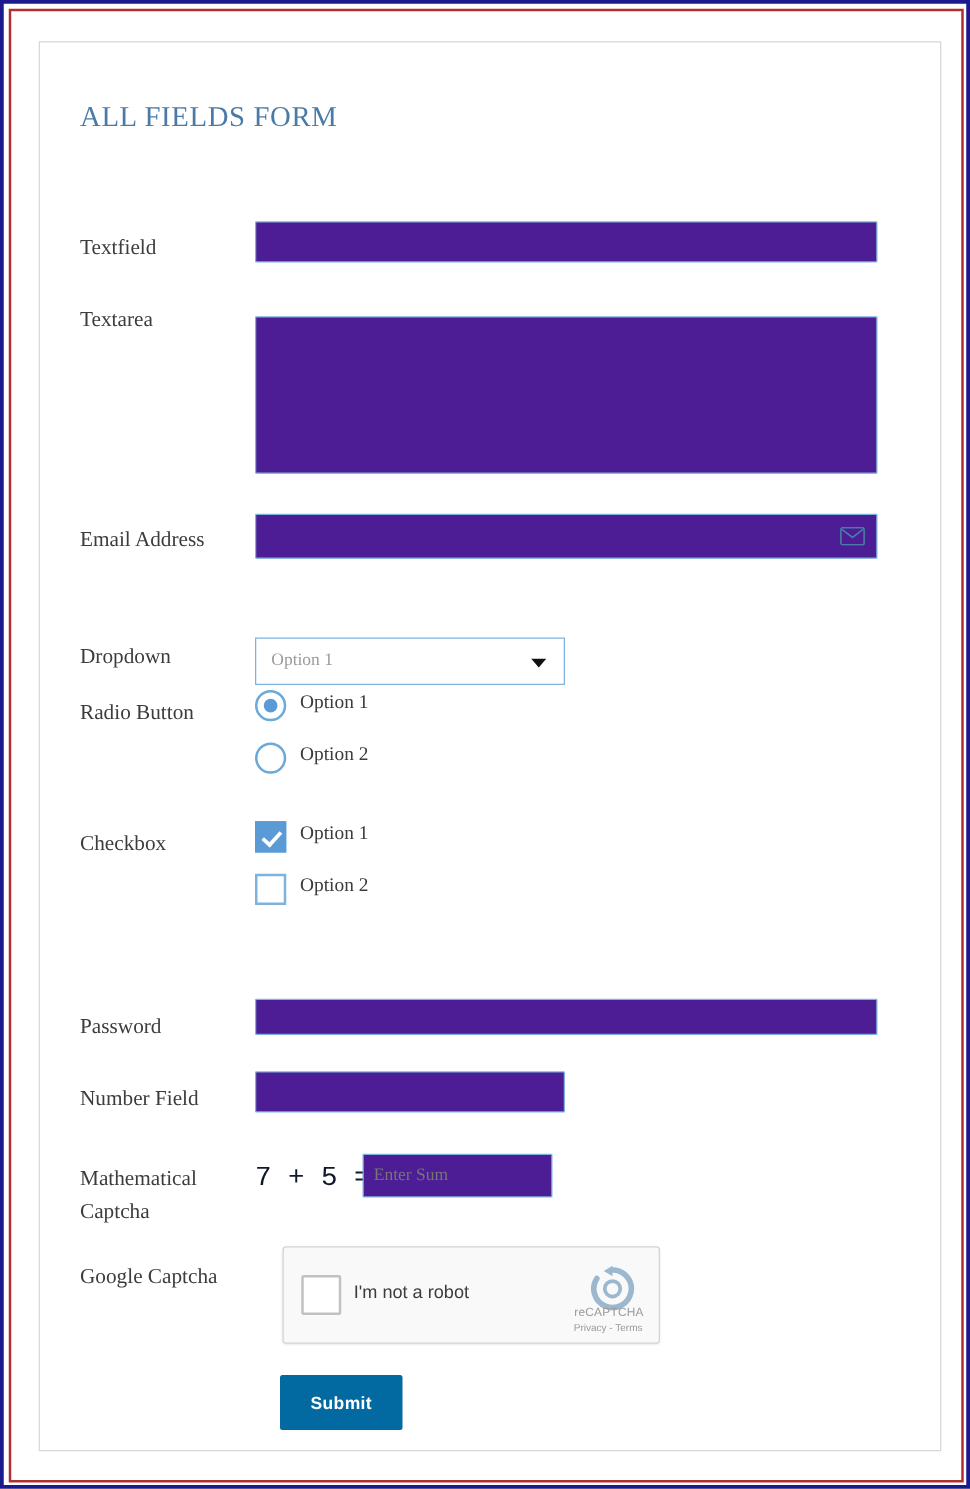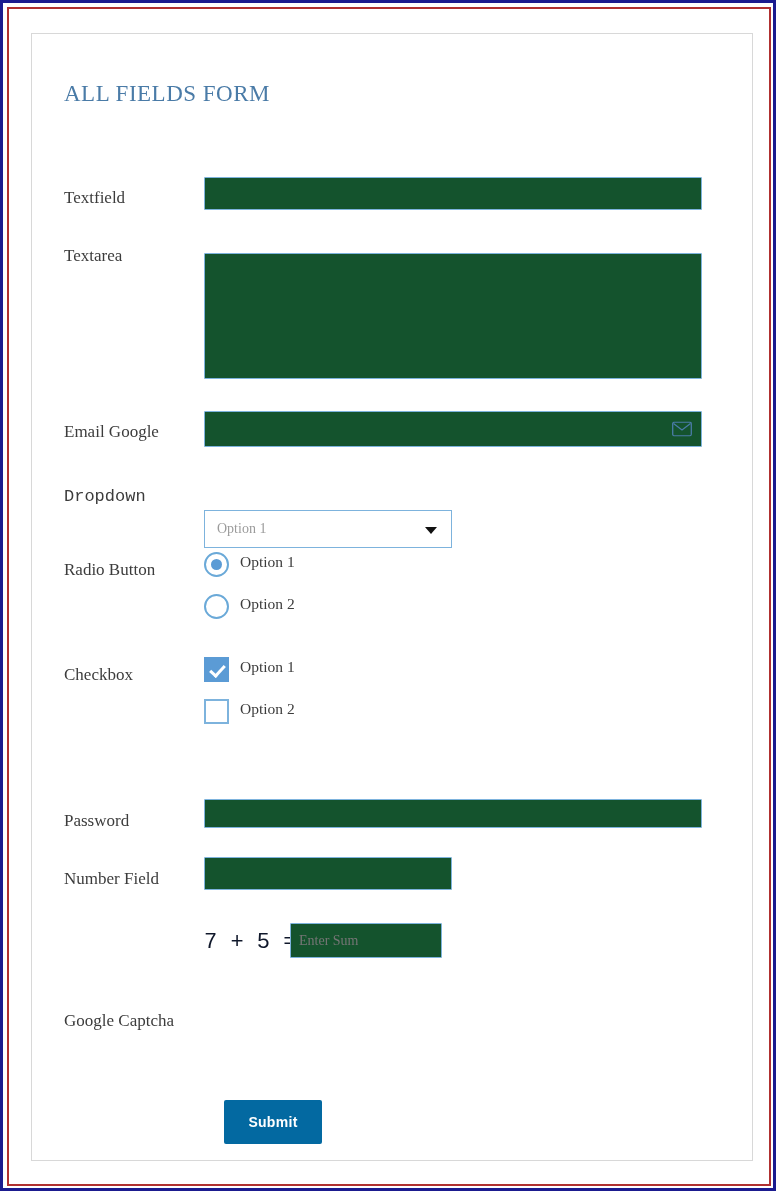--- a/index.html
+++ b/index.html
@@ -60,21 +60,21 @@
     line-height: 22px;
     width: 150px;
   }
   .field {
     position: absolute;
     left: 172px;
   }
   input.txt, textarea.txt {
     box-sizing: border-box;
     border: 1px solid #7db3dd;
-    background: #14532d;
+    background: #4c1d95;
     outline: none;
     font-family: "Liberation Serif", serif;
     font-size: 14px;
     color: #333;
     padding: 4px 8px;
     border-radius: 1px;
   }
   textarea.txt { resize: none; }
 
   
@@ -249,32 +249,32 @@
     <div class="card">
 
       <div class="form-title">ALL FIELDS FORM</div>
 
       <div class="label" style="top:153px;">Textfield</div>
       <input class="txt field" type="text" style="top: 143px; width: 498px; height: 33px;" placeholder="">
 
       <div class="label" style="top:211px;">Textarea</div>
       <textarea class="txt field" style="top: 219px; width: 498px; height: 126px;" placeholder=""></textarea>
 
-      <div class="label" style="top:387px;">Email Google</div>
+      <div class="label" style="top:387px;">Email Address</div>
       <div class="field email-wrap" style="top:377px; width:498px; height:36px;">
         <input class="txt" type="text" style="width: 498px; height: 36px;" placeholder="">
         <span class="email-icon">
           <svg width="20" height="15" viewBox="0 0 20 15">
             <rect x="0.7" y="0.7" width="18.6" height="13.6" rx="1.5" fill="none" stroke="#4a7ba7" stroke-width="1.3"></rect>
             <path d="M1.5 2 L10 8.5 L18.5 2" fill="none" stroke="#4a7ba7" stroke-width="1.3"></path>
           </svg>
         </span>
       </div>
 
-      <div class="label" style="top:452px;font-family:Liberation Mono, monospace;">Dropdown</div>
+      <div class="label" style="top:480px;">Dropdown</div>
       <div class="field select-wrap" style="top:440px;">
         <span class="select-value">Option 1</span>
         <span class="select-caret"></span>
       </div>
 
       <div class="label" style="top:525px;">Radio Button</div>
       <div class="field" style="top:516px; width:300px;">
         <div class="opt-row">
           <span class="radio checked"></span>
           <span class="opt-label">Option 1</span>
@@ -296,22 +296,39 @@
           <span class="opt-label">Option 2</span>
         </div>
       </div>
 
       <div class="label" style="top:776px;">Password</div>
       <input class="txt field" type="password" style="top: 765px; width: 498px; height: 29px;" placeholder="">
 
       <div class="label" style="top:834px;">Number Field</div>
       <input class="txt field" type="text" style="top: 823px; width: 248px; height: 33px;" placeholder="">
 
+      <div class="label" style="top:896px; line-height:26px;">
+        <span>Mathematical</span><br>
+        <span>Captcha</span>
+      </div>
       <div class="math-expr" style="top:896px;">7 + 5 =</div>
       <input class="txt" type="text" style="position: absolute; left: 258px; top: 889px; width: 152px; height: 35px; color: rgb(155, 155, 155);" placeholder="Enter Sum">
 
       <div class="label" style="top:976px;">Google Captcha</div>
+      <div class="recaptcha" style="top:963px;">
+        <span class="rc-box"></span>
+        <span class="rc-text">I'm not a robot</span>
+        <span class="rc-logo">
+          <svg width="42" height="42" viewBox="0 0 42 42">
+            <path d="M21 6 a15 15 0 1 1 -12.5 6.8" fill="none" stroke="#9bb8cf" stroke-width="4.5" stroke-linecap="round"></path>
+            <path d="M21 2.5 L21 11 L14 6.8 Z" fill="#9bb8cf"></path>
+            <circle cx="21" cy="21" r="6.2" fill="none" stroke="#9bb8cf" stroke-width="3"></circle>
+          </svg>
+        </span>
+        <span class="rc-brand">reCAPTCHA</span>
+        <span class="rc-legal">Privacy - Terms</span>
+      </div>
 
       <button class="submit-btn" style="top:1066px;">Submit</button>
 
     </div>
   </div>
 </div>
 
 </body></html>

